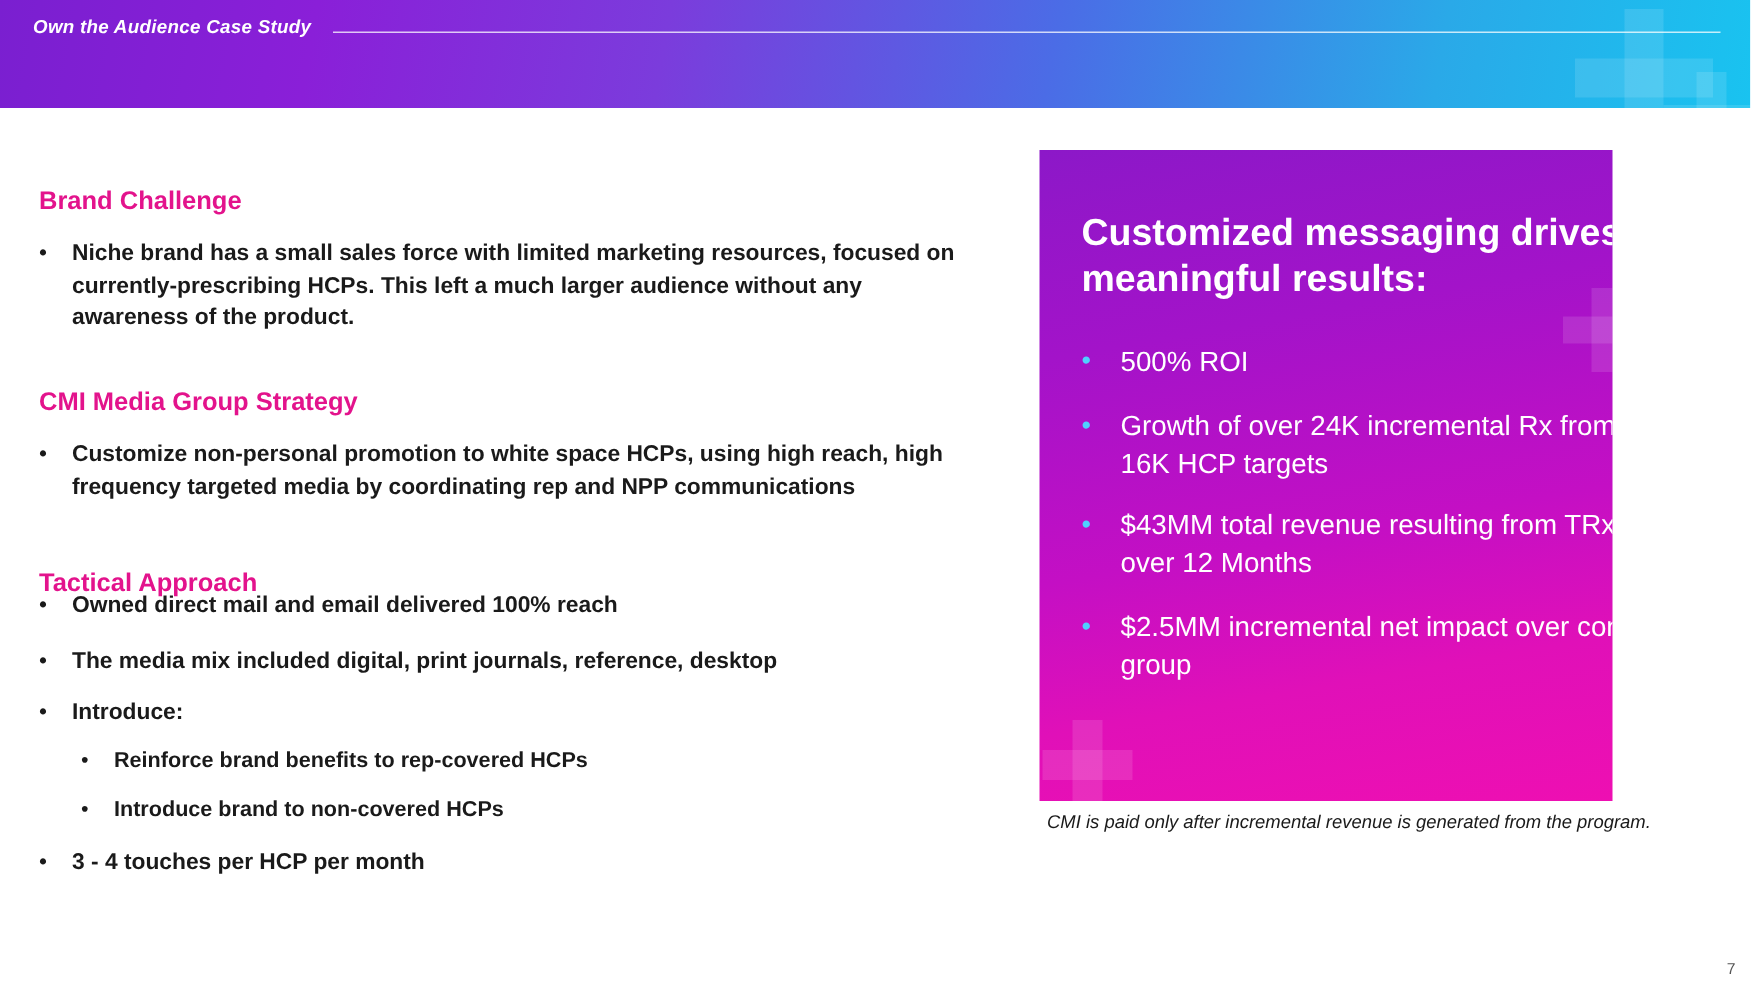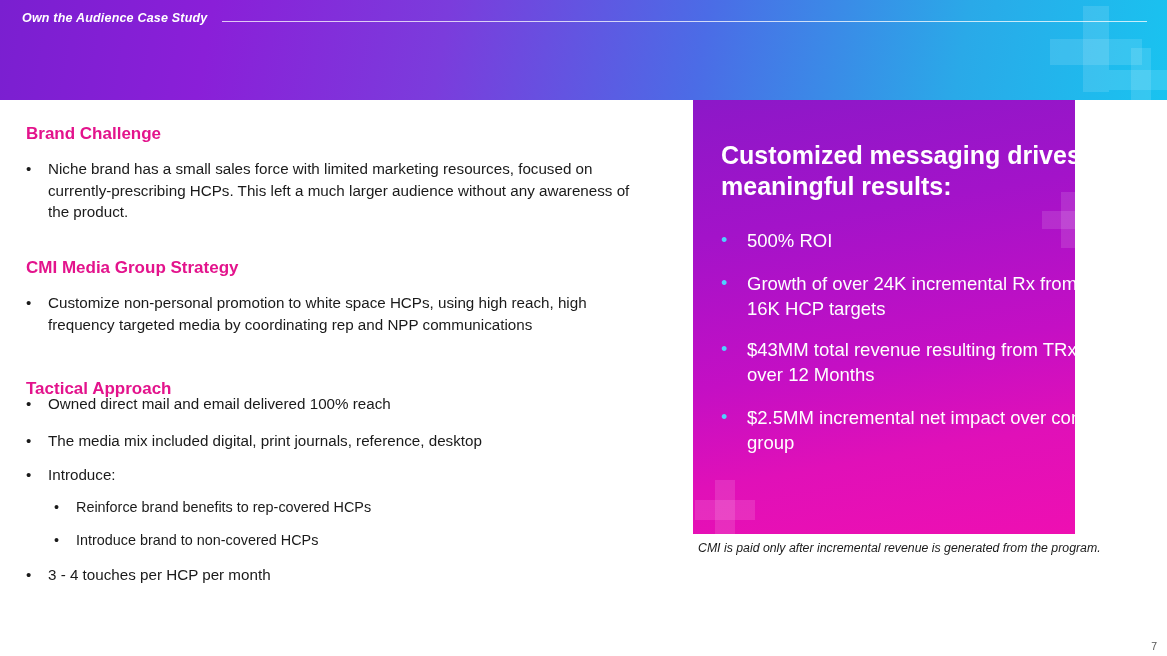--- a/index.html
+++ b/index.html
@@ -16,21 +16,21 @@
     height: 656px;
     overflow: hidden;
     background: #ffffff;
   }
 
   
   .header {
     position: absolute;
     left: 0; top: 0;
     width: 1167px;
-    height: 100px;
+    height: 72px;
     background: linear-gradient(100deg, #7a1fd0 0%, #8a1fd8 18%, #7b3cdc 38%, #4b6ce6 60%, #2aa9e8 82%, #19c3f0 100%);
     overflow: hidden;
   }
   .header .plus-deco {
     position: absolute;
     background: rgba(255,255,255,0.12);
   }
   .hp1-v { left: 1083px; top: 6px; width: 26px; height: 86px; }
   .hp1-h { left: 1050px; top: 39px; width: 92px; height: 26px; }
   .hp2-v { left: 1131px; top: 48px; width: 20px; height: 64px; }
@@ -91,20 +91,21 @@
   .bullet .dot {
     position: absolute;
     left: 0; top: 0;
     width: 14px;
     text-align: left;
     color: #1a1a1a;
   }
   .bullet .txt {
     display: block;
     margin-left: 22px;
+    font-weight: bold;
   }
 
   .b1 { left: 26px; top: 58px; width: 625px; }
   .b2 { left: 26px; top: 192px; width: 625px; }
   .b3 { left: 26px; top: 293px; width: 625px; }
   .b4 { left: 26px; top: 330px; width: 625px; }
   .b5 { left: 26px; top: 364px; width: 625px; }
   .b6 { left: 54px; top: 397px; width: 600px; font-size: 14.4px; }
   .b7 { left: 54px; top: 430px; width: 600px; font-size: 14.4px; }
   .b8 { left: 26px; top: 464px; width: 625px; }

